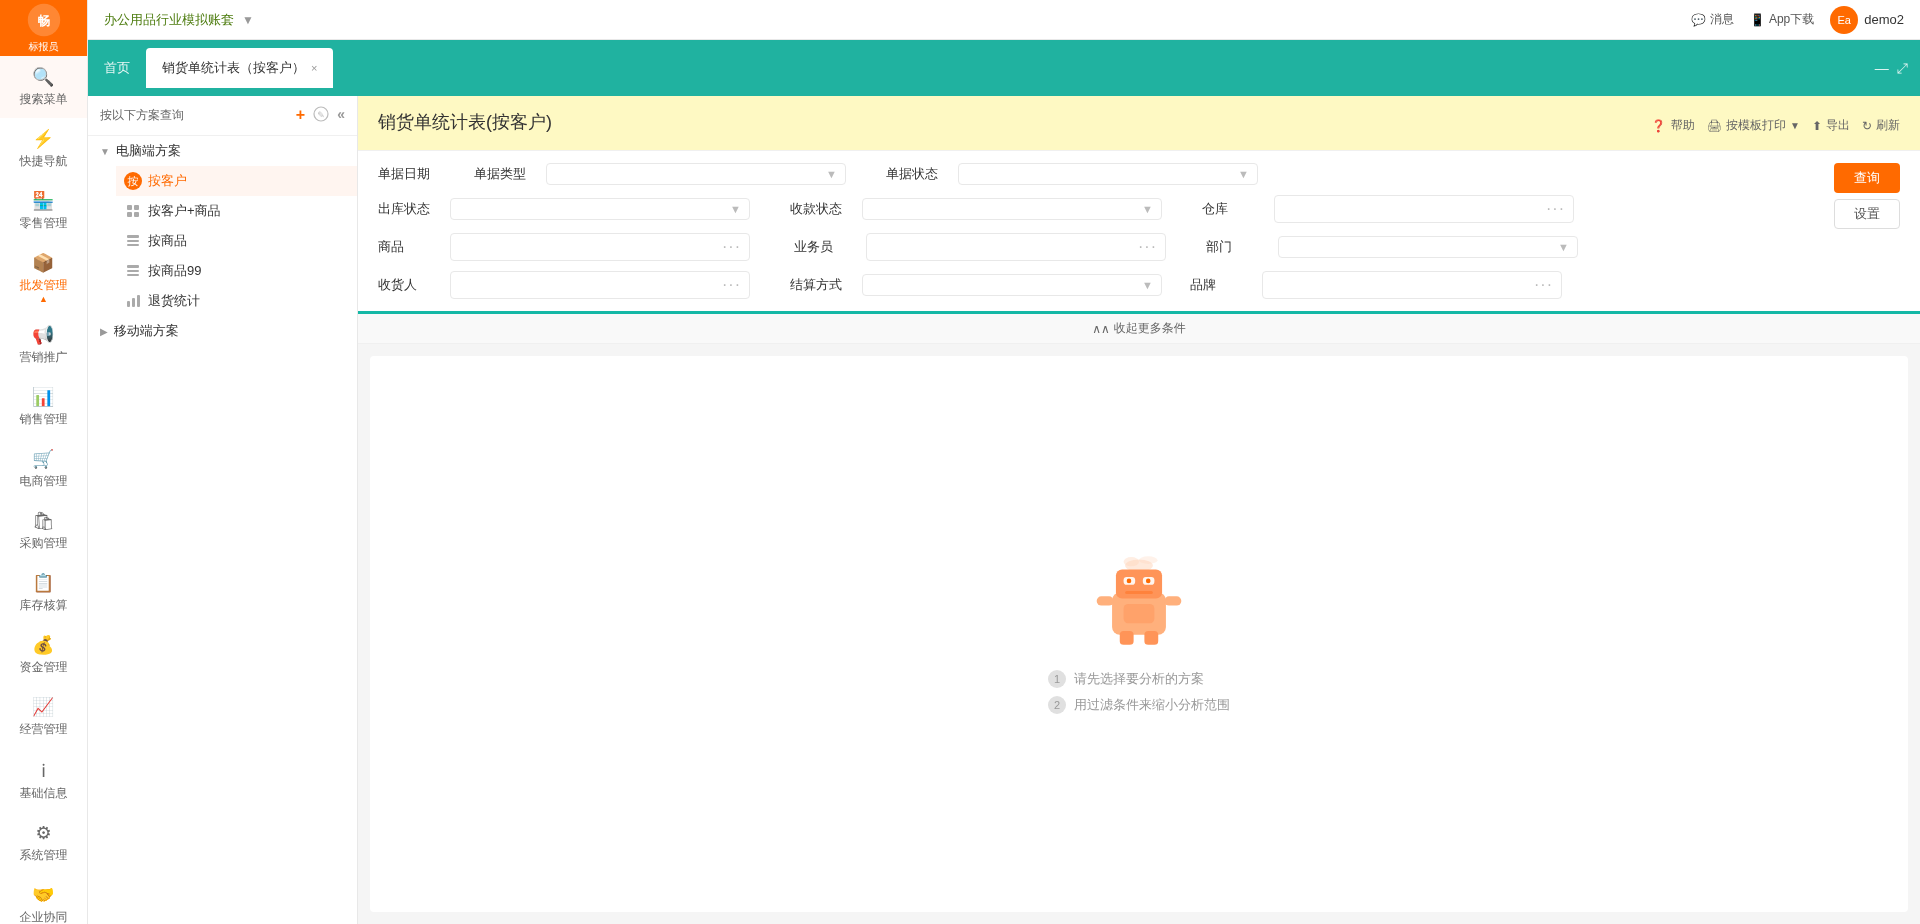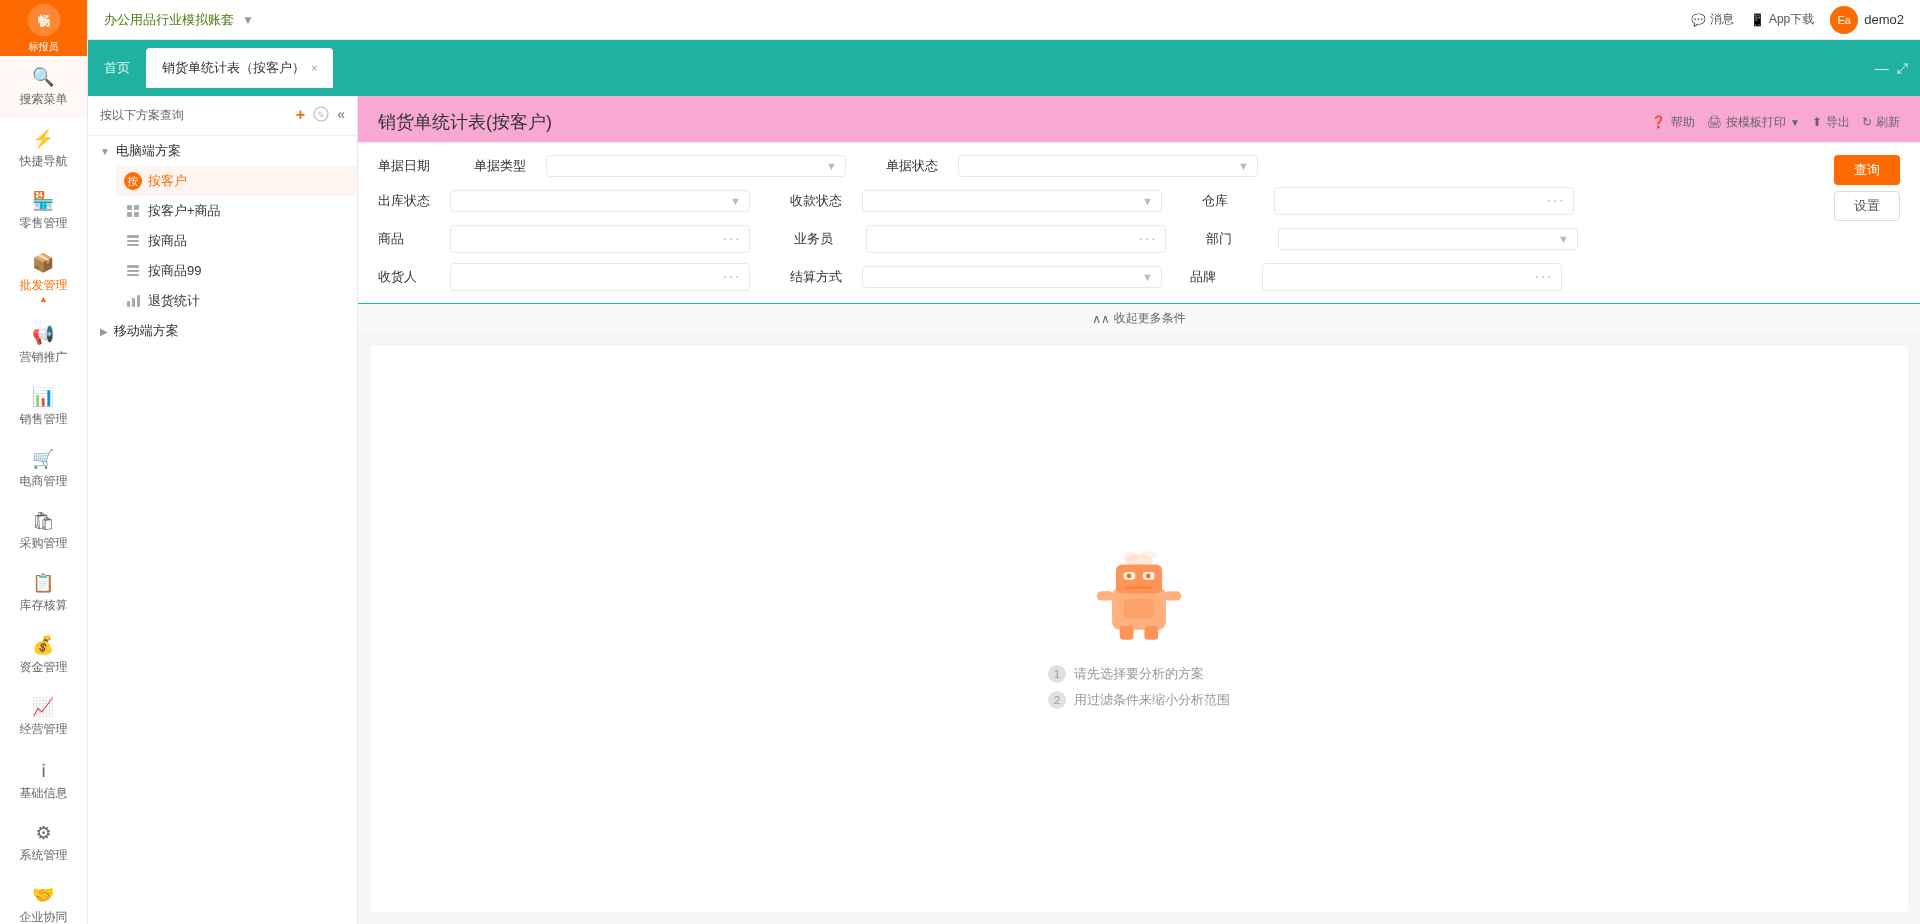--- a/index.html
+++ b/index.html
@@ -49,27 +49,27 @@
     .tree-arrow { font-size: 10px; color: #999; }
     .tree-sub { padding-left: 28px; }
     .tree-sub-item { padding: 6px 12px 6px 8px; display: flex; align-items: center; gap: 6px; cursor: pointer; font-size: 13px; color: #333; }
     .tree-sub-item.active { color: #ff6a00; background: #fff5f0; }
     .tree-icon { width: 18px; height: 18px; display: flex; align-items: center; justify-content: center; border-radius: 50%; font-size: 11px; }
     .tree-icon-orange { background: #ff6a00; color: #fff; }
     .tree-icon-gray { color: #888; font-size: 13px; }
 
     
     .right-content { flex: 1; display: flex; flex-direction: column; overflow: hidden; }
-    .page-header { padding: 14px 20px 8px; background: #f9a8d4; border-bottom: 1px solid #f0f0f0; display: flex; align-items: center; justify-content: space-between; flex-shrink: 0; }
+    .page-header { padding: 14px 20px 16px; background: #fef9c3; border-bottom: 1px solid #f0f0f0; display: flex; align-items: flex-end; justify-content: space-between; flex-shrink: 0; }
     .page-title { font-size: 18px; color: #333; font-weight: 500; }
     .page-header-actions { display: flex; align-items: center; gap: 12px; }
     .header-action-btn { display: flex; align-items: center; gap: 4px; font-size: 12px; color: #666; cursor: pointer; }
 
     
-    .filter-area { background: #fff; padding: 12px 20px; border-bottom: 1px solid #14b8a6; flex-shrink: 0; }
+    .filter-area { background: #fff; padding: 12px 20px; border-bottom: 3px solid #14b8a6; flex-shrink: 0; }
     .filter-row { display: flex; align-items: center; gap: 16px; margin-bottom: 10px; }
     .filter-row:last-child { margin-bottom: 0; }
     .filter-label { font-size: 13px; color: #333; min-width: 56px; flex-shrink: 0; }
     .filter-date-group { display: flex; align-items: center; gap: 4px; }
     .date-shortcut { padding: 2px 8px; font-size: 12px; color: #555; cursor: pointer; border-radius: 2px; }
     .date-shortcut.active { background: #ff6a00; color: #fff; border-radius: 10px; }
     .date-range { font-size: 12px; color: #999; margin-left: 4px; }
     .filter-select { display: flex; align-items: center; border: 1px solid #e8e8e8; border-radius: 4px; padding: 4px 8px; min-width: 200px; background: #fff; cursor: pointer; gap: 4px; }
     .filter-select-wide { min-width: 300px; }
     .filter-select-text { flex: 1; font-size: 13px; color: #999; }

